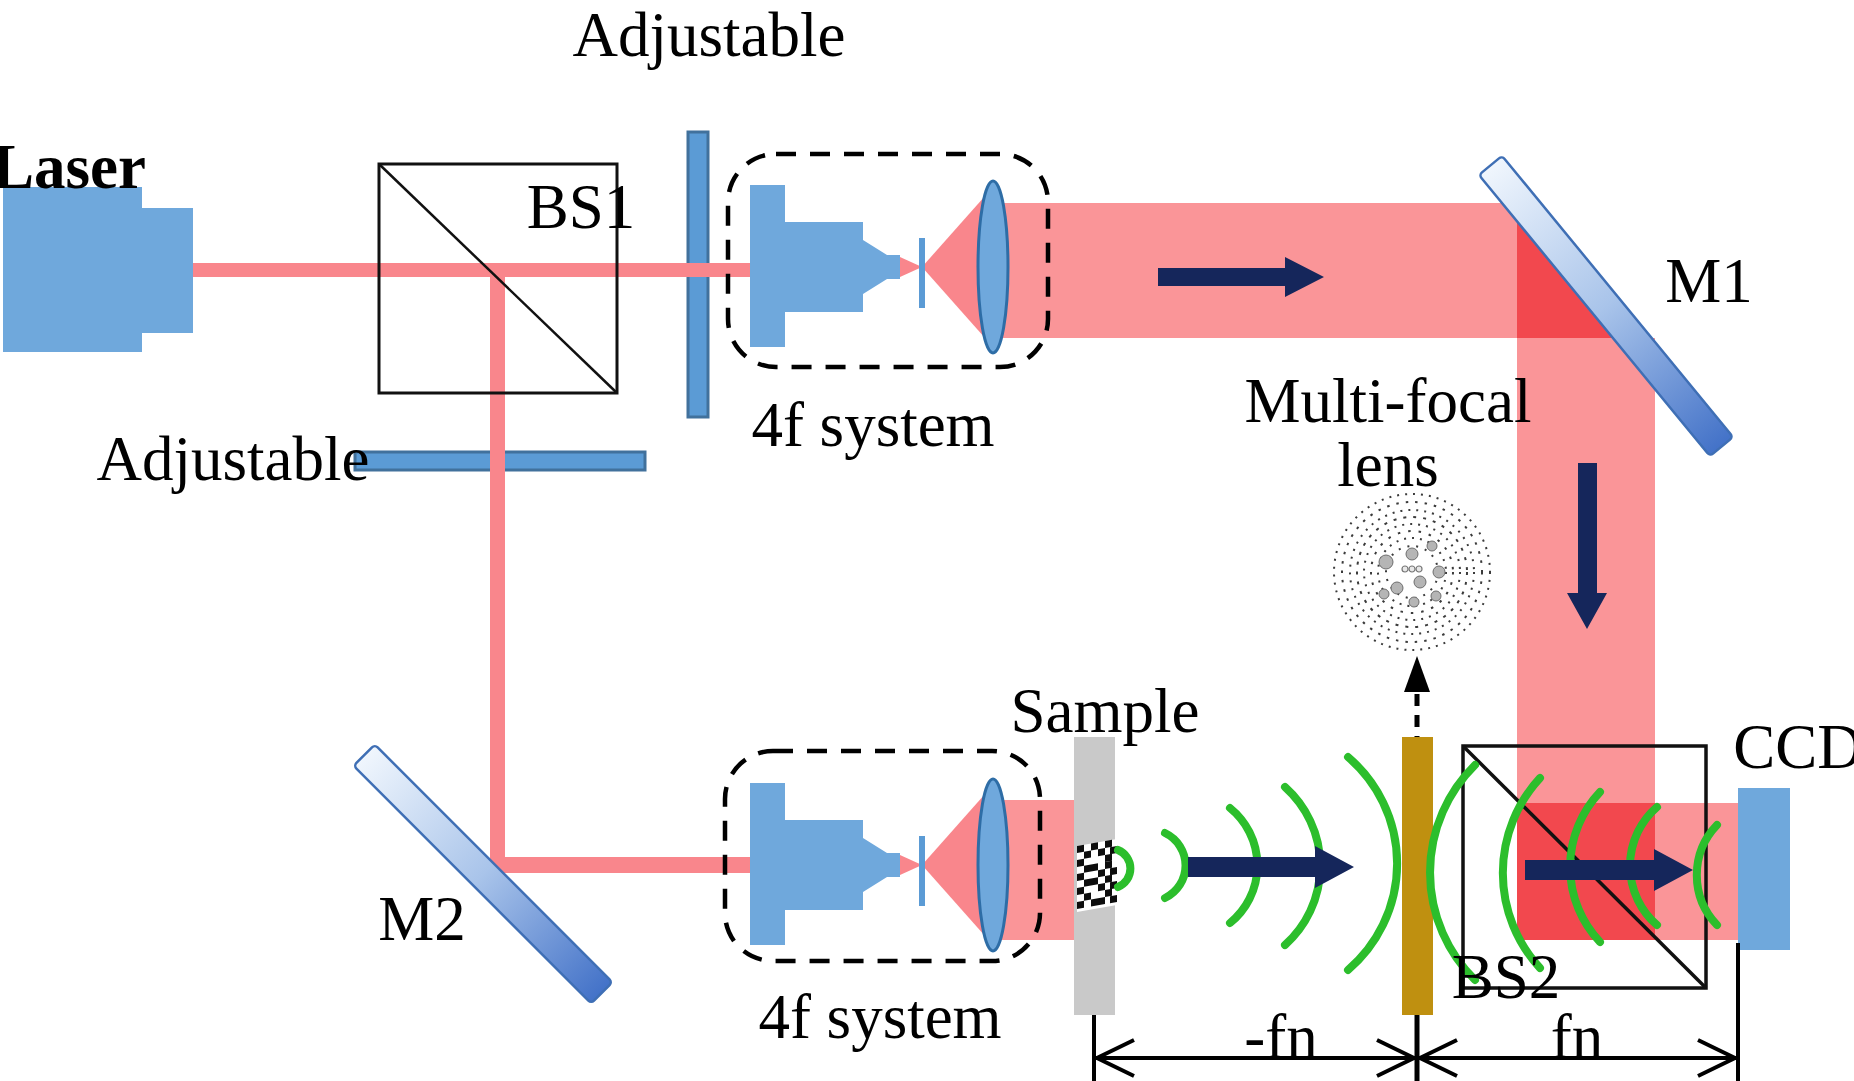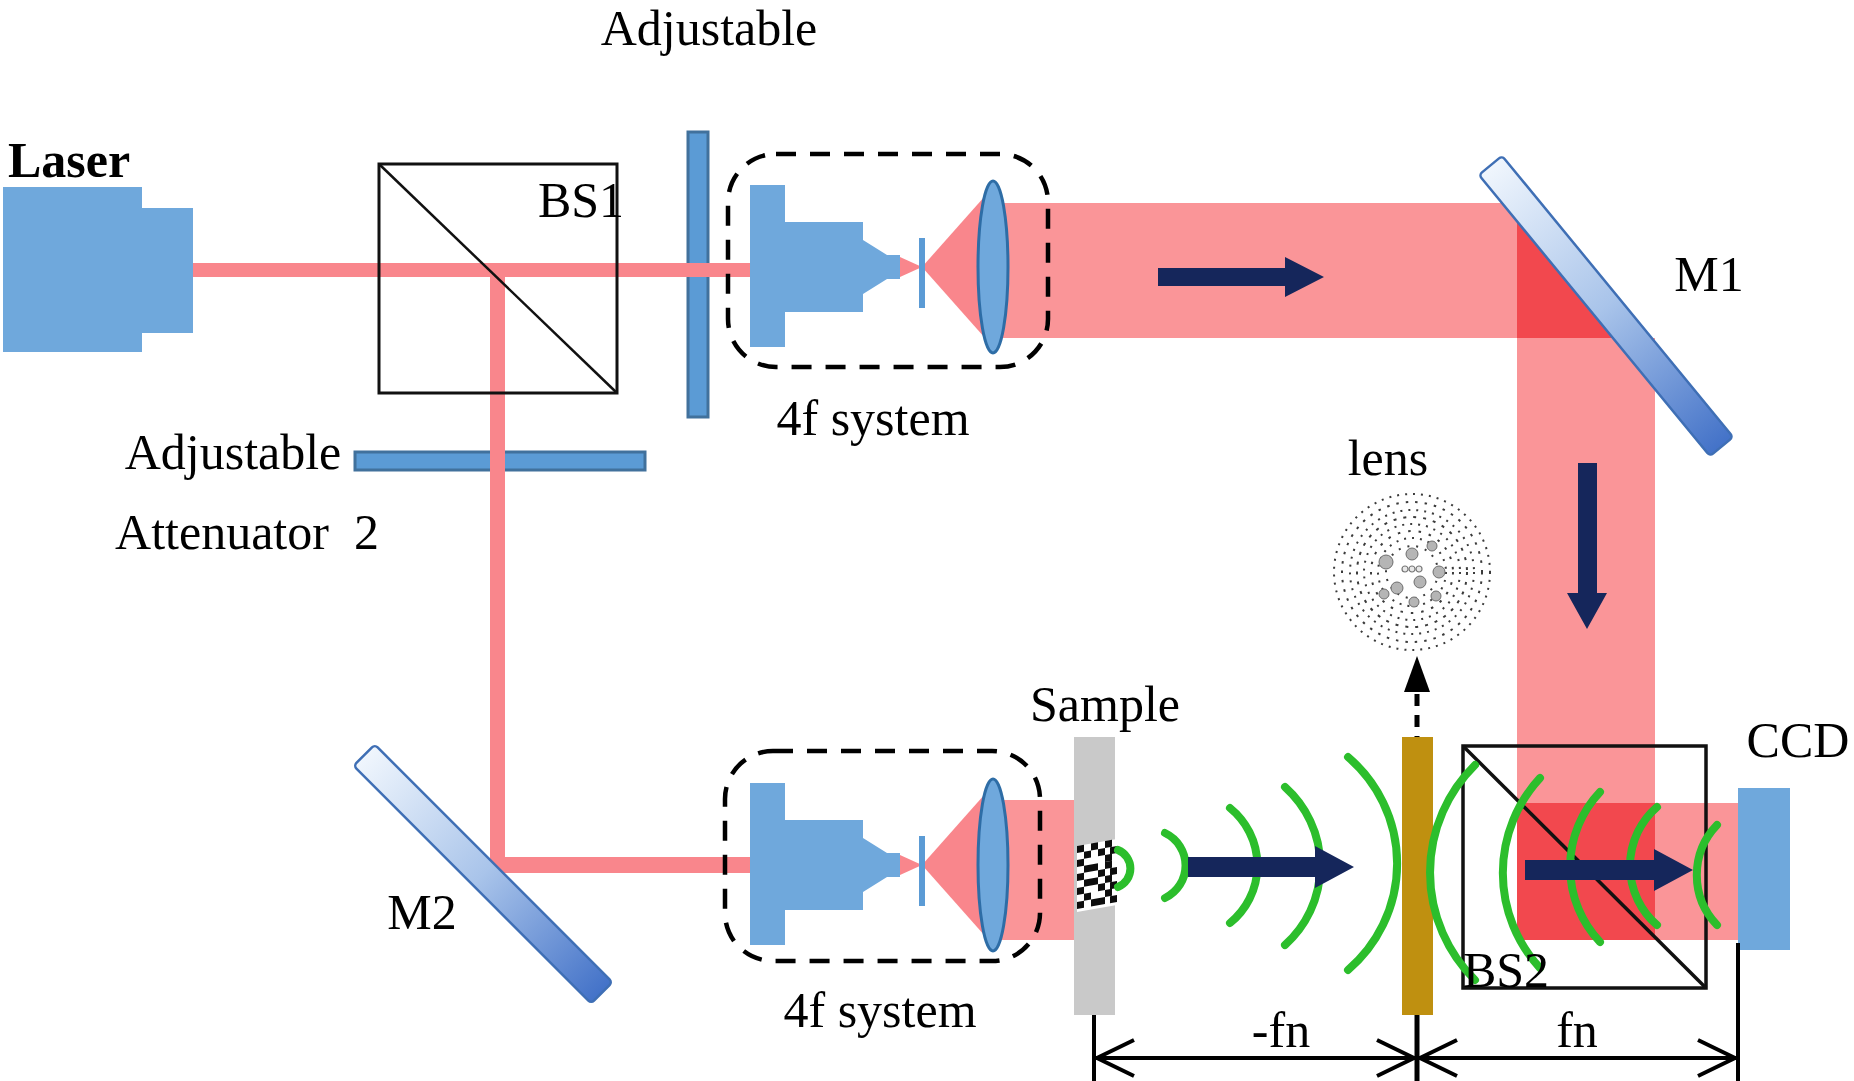--- a/index.html
+++ b/index.html
@@ -3,21 +3,21 @@
 <meta charset="utf-8">
 <style>
   html,body{margin:0;padding:0;background:#fff;}
   .stage{
     position:relative;width:1854px;height:1081px;background:#ffffff;
     font-family:"Liberation Serif", serif;overflow:hidden;
   }
   .stage svg{position:absolute;left:0;top:0;}
   .lbl{
     position:absolute;transform:translateX(-50%);
-    font-size:50px;line-height:1.05;color:#000;white-space:nowrap;
+    font-size:63px;line-height:1.05;color:#000;white-space:nowrap;
     font-family:"Liberation Serif", serif;
   }
 </style>
 </head>
 <body>
 
 <div class="stage">
 
   <svg width="1854" height="1081" viewBox="0 0 1854 1081">
     <defs>
@@ -191,23 +191,23 @@
       <path d="M1457,1040 L1420,1058 L1457,1076"></path>
       <path d="M1698,1040 L1735,1058 L1698,1076"></path>
     </g>
   </svg>
 
   <div class="lbl" style="left:69px;  top:134px;font-weight:bold;">Laser</div>
   <div class="lbl" style="left:553px; top:174px;margin-left:28px;">BS1</div>
   <div class="lbl" style="left:709px; top:2px;">Adjustable</div>
   <div class="lbl" style="left:873px; top:392px;">4f system</div>
   <div class="lbl" style="left:1709px;top:248px;">M1</div>
+  <div class="lbl" style="left:1388px;top:368px;">Multi-focal</div>
   <div class="lbl" style="left:1388px;top:432px;">lens</div>
   <div class="lbl" style="left:233px; top:426px;">Adjustable</div>
-  <div class="lbl" style="left:247px; top:506px;">Attenuator&nbsp;&nbsp;2</div>
   <div class="lbl" style="left:422px; top:886px;">M2</div>
   <div class="lbl" style="left:1105px;top:678px;">Sample</div>
   <div class="lbl" style="left:880px; top:984px;">4f system</div>
   <div class="lbl" style="left:1506px;top:944px;text-align:center;">BS2</div>
   <div class="lbl" style="left:1798px;top:714px;">CCD</div>
   <div class="lbl" style="left:1281px;top:1004px;">-fn</div>
   <div class="lbl" style="left:1577px;top:1004px;">fn</div>
 
 </div>
 

